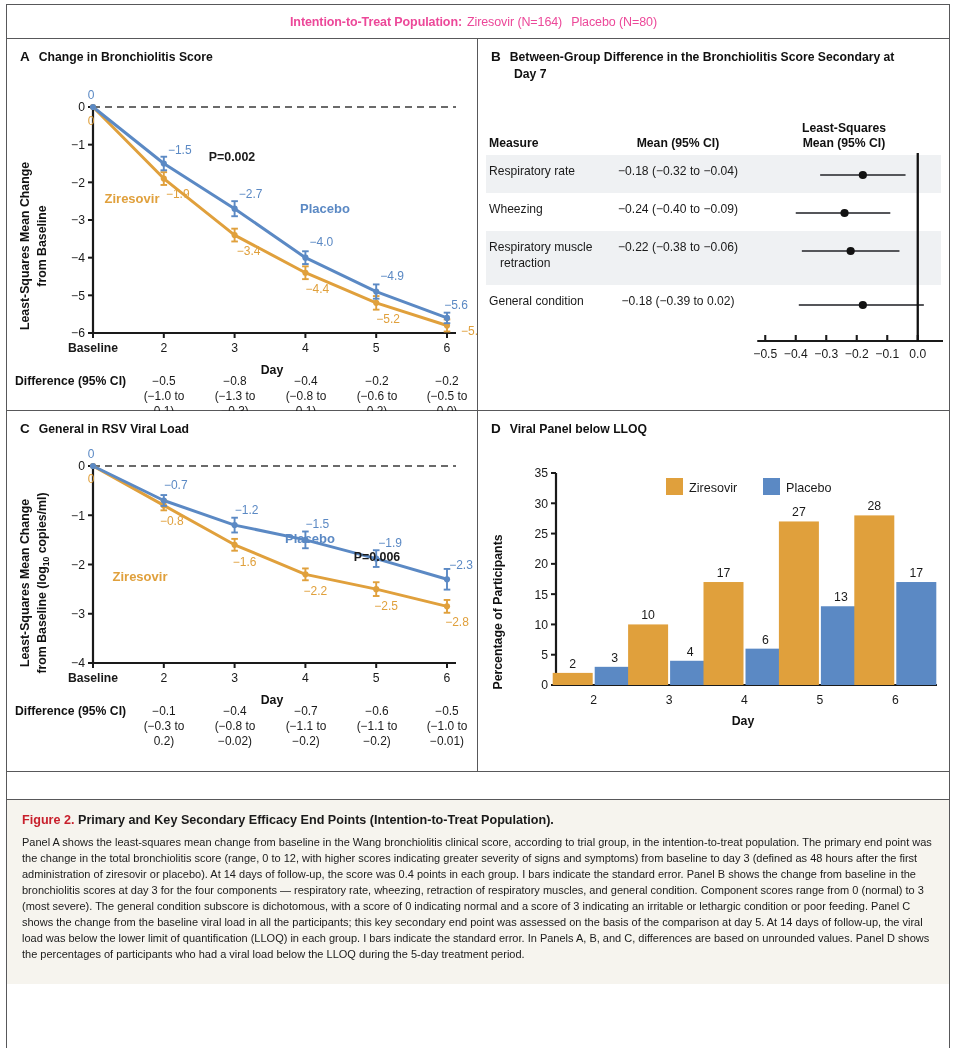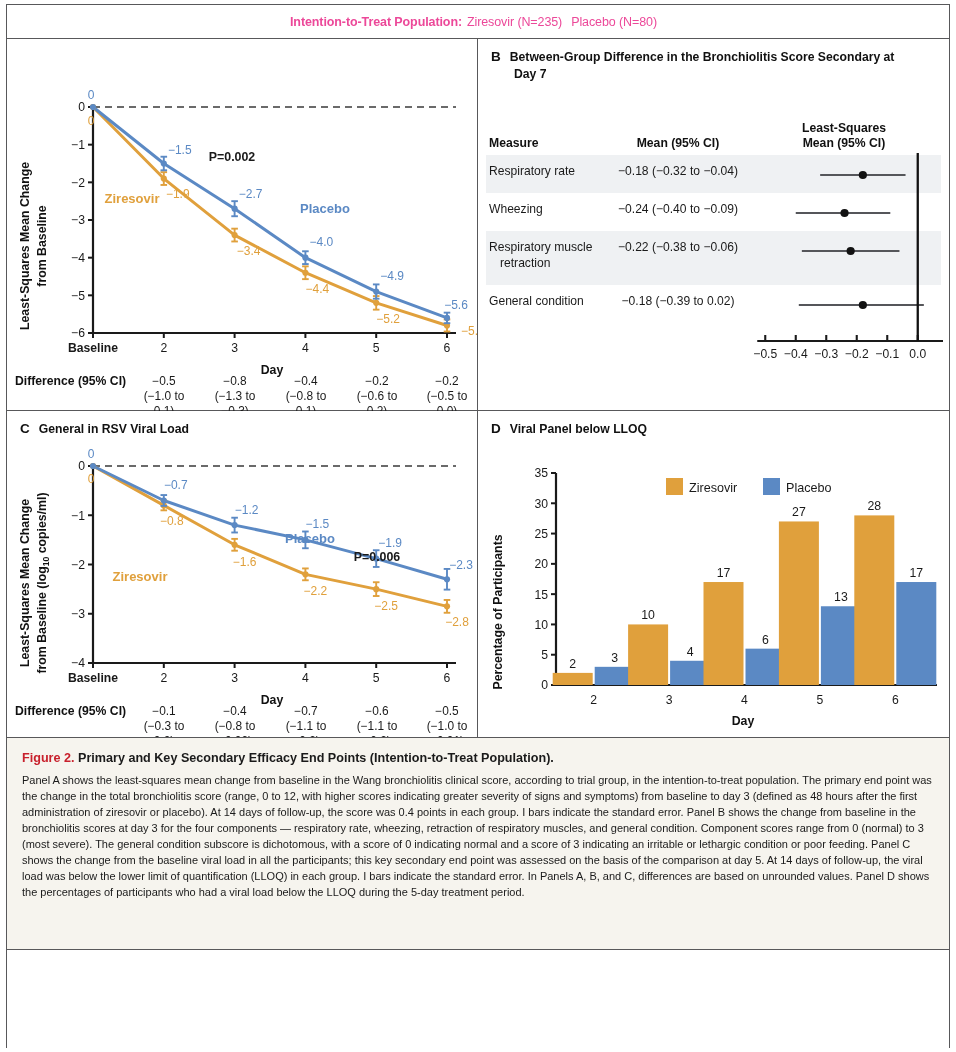--- a/index.html
+++ b/index.html
@@ -63,21 +63,21 @@
   .panel-head .htxt { display: inline; }
   .panel-head .cont { display:block; padding-left: 23px; }
 
   svg { display: block; }
   .svg-holder { position: absolute; }
 
   
   .caption-box {
     position: absolute;
     left: 0; right: 0;
-    top: 732px;
+    top: 794px;
     height: 213px;
     border-top: 1px solid #58585a;
     border-bottom: 1px solid #58585a;
     background: #f6f4ee;
     padding: 12px 5px 10px 15px;
   }
   .cap-title {
     font-size: 12.6px; font-weight: bold; color: #1a1a1a;
     margin-bottom: 6px; line-height: 1.3;
   }
@@ -95,27 +95,30 @@
   text { font-family: "Liberation Sans", sans-serif; }
 </style>
 </head>
 <body>
 
 <div id="page">
   <div class="figure-frame">
 
     <div class="itt-bar">
       <b>Intention-to-Treat Population:</b>
-      <span class="grp">Ziresovir (N=235)</span>
+      <span class="grp">Ziresovir (N=164)</span>
       <span class="grp">Placebo (N=80)</span>
     </div>
 
     <div class="panel-row row1">
 
       <div class="panel left">
+        <div class="panel-head">
+          <span class="panel-letter">A</span><span class="htxt">Change in Bronchiolitis Score</span>
+        </div>
         <div class="svg-holder" style="left:0;top:22px;">
           <svg width="471" height="348" viewBox="0 0 471 348">
 
             <text x="22" y="185" font-size="12.3" font-weight="bold" fill="#111" text-anchor="middle" transform="rotate(-90 22 185)">Least-Squares Mean Change</text>
             <text x="39" y="185" font-size="12.3" font-weight="bold" fill="#111" text-anchor="middle" transform="rotate(-90 39 185)">from Baseline</text>
             <g id="pa-plot">
                 <line x1="86" y1="46" x2="86" y2="272" stroke="#1a1a1a" stroke-width="2.2"></line>
                 <line x1="84.9" y1="272" x2="449" y2="272" stroke="#1a1a1a" stroke-width="2.2"></line>
                 <line x1="81" y1="46" x2="86" y2="46" stroke="#1a1a1a" stroke-width="2"></line>
                 <text x="78" y="50.4" font-size="12.2" fill="#1a1a1a" text-anchor="end">0</text>

